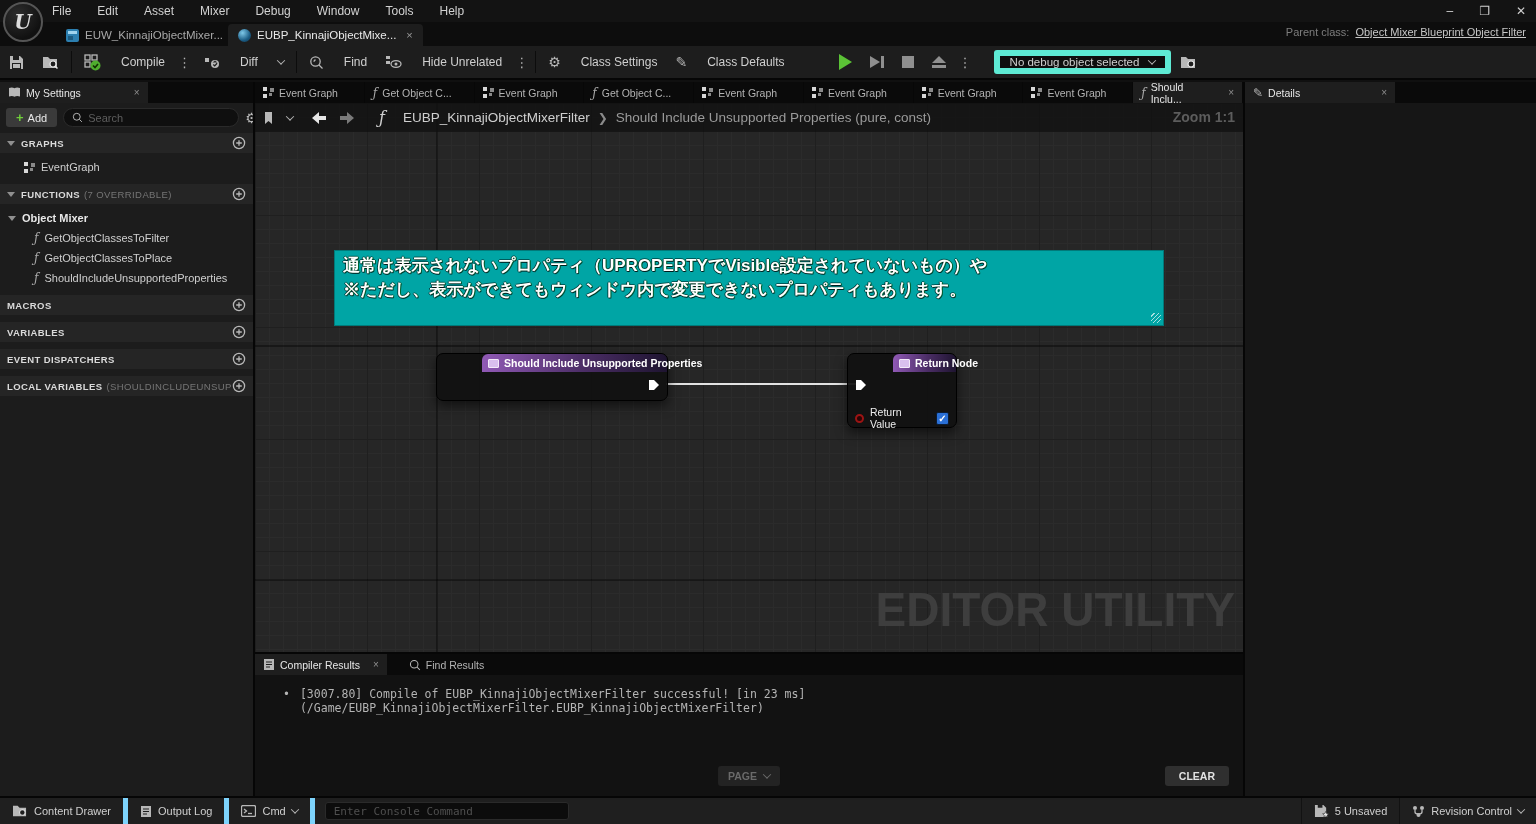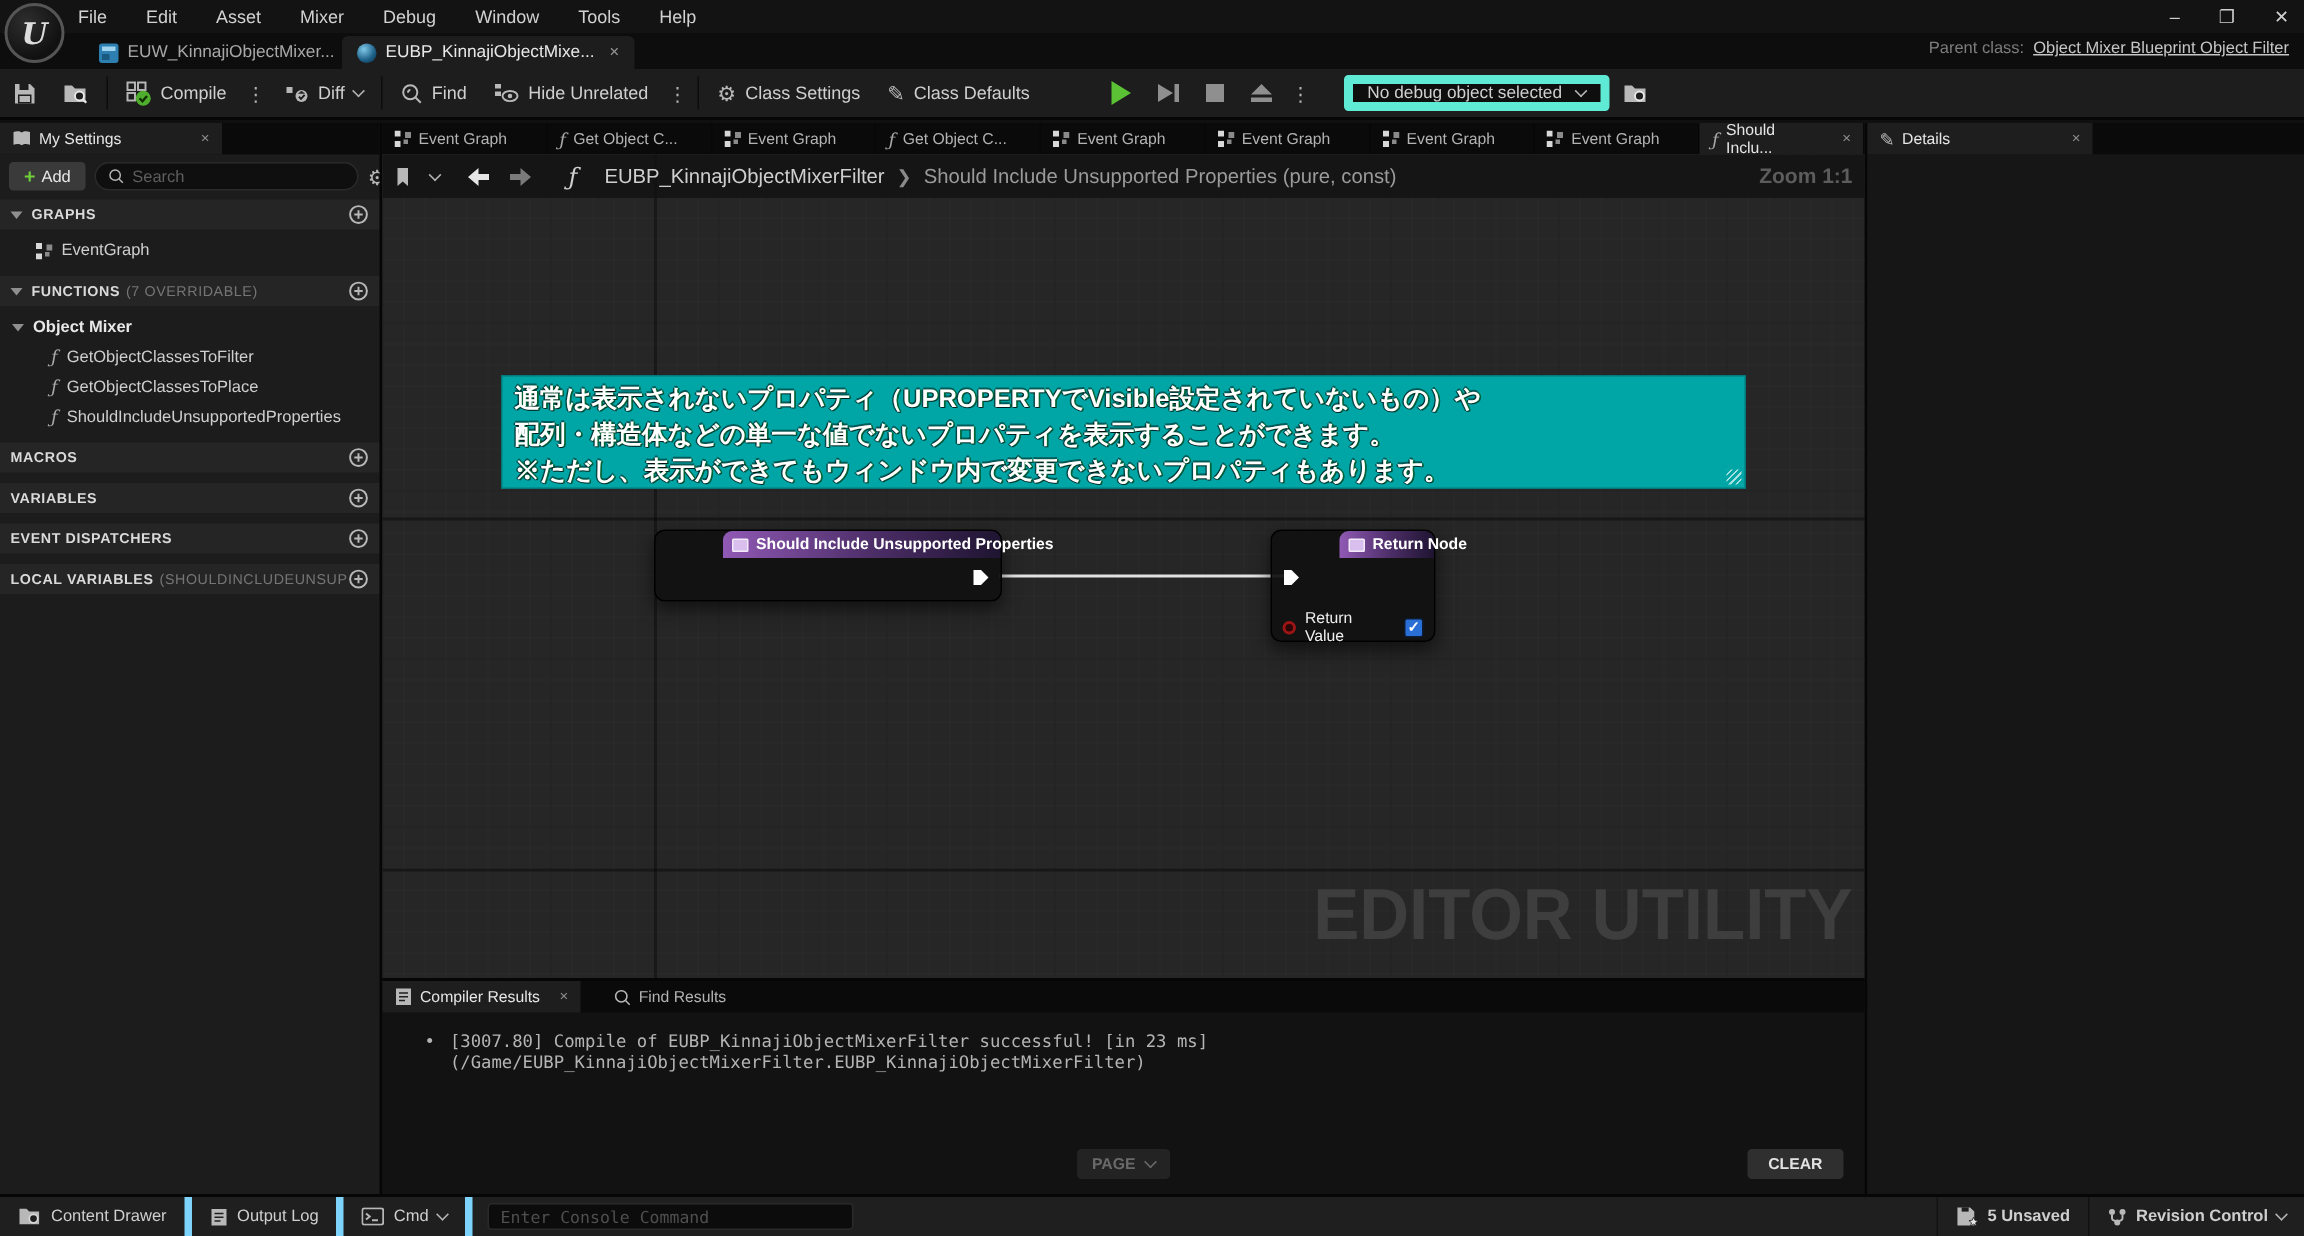--- a/index.html
+++ b/index.html
@@ -25,21 +25,21 @@
   .icon-widget { width:13px; height:13px; border-radius:2px; background:#2c7fb0; position:relative; }
   .icon-widget:before { content:""; position:absolute; left:2px; top:2px; width:9px; height:3px; background:#9fd3ee; }
   .icon-widget:after { content:""; position:absolute; left:2px; top:7px; width:5px; height:4px; background:#1b5a80; }
   .icon-sphere { width:13px; height:13px; border-radius:50%; background:radial-gradient(circle at 35% 30%, #7ec8e8, #1c5e86 60%, #0d2c42); }
   .parentclass { position:absolute; right:10px; top:4px; font-size:11px; color:#7d7d7d; display:flex; gap:6px; align-items:center; }
   .parentclass a { color:#c6c6c6; text-decoration:underline; }
 
   
   .toolbar { position:absolute; left:0; top:46px; right:0; height:34px; background:#1d1d1d; border-bottom:2px solid #060606;
     display:flex; align-items:center; font-size:12px; color:#cfcfcf; }
-  .tbtn { display:flex; align-items:center; gap:6px; padding:0 9px; height:100%; cursor:default; }
+  .tbtn { display:flex; align-items:center; gap:20px; padding:0 9px; height:100%; cursor:default; }
   .tsep { width:1px; height:22px; background:#0c0c0c; margin:0 3px; }
   .dots { color:#b5b5b5; font-size:13px; padding:0 4px; }
   .chev { width:6px; height:6px; border-right:1.5px solid #b5b5b5; border-bottom:1.5px solid #b5b5b5; transform:rotate(45deg) translate(-1px,-1px); display:inline-block; }
   .glyph-icon { font-size:14px; color:#b8b8b8; line-height:1; }
   .play { width:0; height:0; border-left:13px solid #5bc236; border-top:8px solid transparent; border-bottom:8px solid transparent; }
   .stepplay { display:flex; align-items:center; gap:1px; }
   .stepplay .tri { width:0; height:0; border-left:10px solid #8f8f8f; border-top:6px solid transparent; border-bottom:6px solid transparent; }
   .stepplay .bar { width:3px; height:12px; background:#8f8f8f; }
   .stop { width:12px; height:12px; background:#8f8f8f; }
   .eject { display:flex; flex-direction:column; align-items:center; gap:2px; }
@@ -138,21 +138,21 @@
 
   
   .statusbar { position:absolute; left:0; right:0; bottom:0; height:28px; background:#1f1f1f; border-top:2px solid #060606;
     display:flex; align-items:center; font-size:11px; color:#cfcfcf; }
   .sbtn { display:flex; align-items:center; gap:6px; height:100%; padding:0 12px; border-right:5px solid #7dd3fc; }
   .console { width:244px; height:18px; background:#0c0c0c; border:1px solid #2a2a2a; border-radius:3px; margin-left:10px;
     display:flex; align-items:center; padding:0 8px; }
   .console input { width:100%; background:transparent; border:none; outline:none; color:#cfcfcf;
     font-family:"DejaVu Sans Mono",monospace; font-size:11px; }
   .console input::placeholder { color:#4f4f4f; }
-  .sb-right { margin-left:auto; display:flex; height:100%;font-weight:bold; }
+  .sb-right { margin-left:auto; display:flex; height:100%; }
   .sb-right .sbtn { border-left:1px solid #121212; border-right:none; }
 
   svg .s { stroke:#b8b8b8; fill:none; stroke-width:1.3; }
   svg .f { fill:#b8b8b8; }
 </style>
 </head>
 <body>
 
 <div class="app">
 
@@ -489,21 +489,20 @@
             </svg>
           <span class="fn-glyph" style="font-size:16px; margin-left:14px; color:#cfcfcf;">ƒ</span>
           <span class="crumb-root">EUBP_KinnajiObjectMixerFilter</span>
           <span class="crumb-sep">❯</span>
           <span class="crumb-cur">Should Include Unsupported Properties (pure, const)</span>
         </div>
         <div class="zoomlabel">Zoom 1:1</div>
 
         <div class="comment" style="background: rgb(0, 165, 165);">
           <div class="cline">通常は表示されないプロパティ（UPROPERTYでVisible設定されていないもの）や</div>
-          <div class="cline">配列・構造体などの単一な値でないプロパティを表示することができます。</div>
           <div class="cline">※ただし、表示ができてもウィンドウ内で変更できないプロパティもあります。</div>
           <div class="resizer"></div>
         </div>
 
         <div class="bpnode" style="left:181px; top:250px; width:232px; height:48px;">
           <div class="bphead">
             <span class="nodeicon"></span>
             <span class="ttl">Should Include Unsupported Properties</span>
           </div>
           <div class="execpin" style="right:7px; top:25px;">

